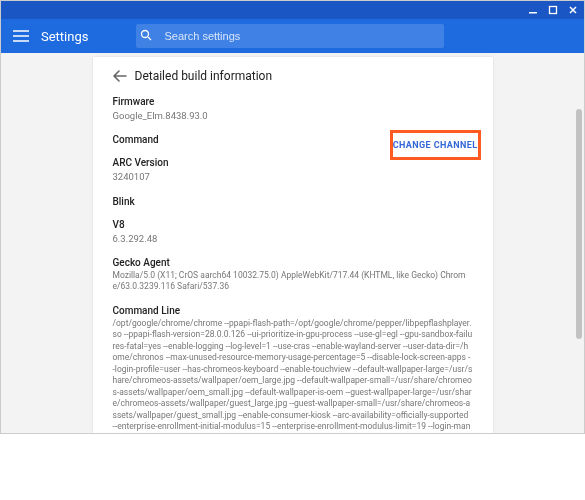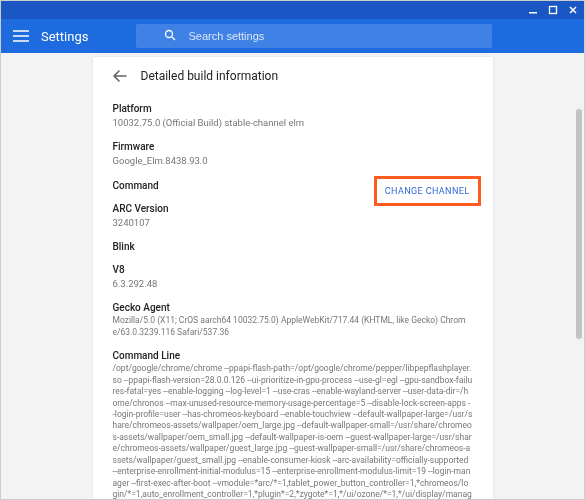--- a/index.html
+++ b/index.html
@@ -1,35 +1,35 @@
 <!DOCTYPE html>
 <html><head>
 <meta charset="utf-8">
 <style>
 html,body{margin:0;padding:0;font-family:Roboto,Arial,sans-serif;background:#fff;font-size:13px;color:#212121}
-.window{width:585px;height:500px;position:relative;overflow:hidden;background:#f1f1f1;border:1px solid #ccc;box-sizing:border-box}
+.window{width:585px;height:434px;position:relative;overflow:hidden;background:#f1f1f1;border:1px solid #ccc;box-sizing:border-box}
 .titlebar{height:18px;background:#1a57c4;display:flex;justify-content:flex-end;align-items:center;padding-right:6px;gap:10px}
 .titlebar svg{display:block}
 .header{height:34px;background:#1e6be0;display:flex;align-items:center;color:#fff}
 .hamburger{width:40px;display:flex;justify-content:center;align-items:center;cursor:pointer}
 .app-title{font-size:13px;font-weight:400;flex:0 0 auto;margin-right:30px}
-.search-wrap{margin-left:18px;flex:0 0 300px;height:24px;background:rgba(255,255,255,0.15);border-radius:2px;display:flex;align-items:center;padding:0 28px;gap:10px}
+.search-wrap{margin-left:18px;flex:0 0 300px;height:24px;background:rgba(255,255,255,0.15);border-radius:2px;display:flex;align-items:center;padding:0 4px;gap:10px}
 .search-input{background:transparent;border:none;outline:none;color:#fff;font-size:11px;flex:1}
 .search-input::placeholder{color:rgba(255,255,255,0.8)}
 .content-area{position:absolute;top:52px;left:0;right:0;bottom:0;overflow:hidden;display:flex;justify-content:center;background:#f3f3f3}
 .edge-left{position:absolute;left:0;top:52px;width:3px;height:430px;background:linear-gradient(#2b8f3f 0 30%,#d93025 30% 55%,#2b8f3f 55% 100%);opacity:.6}
 .card{width:360px;background:#fff;margin-top:4px;padding:12px 20px 20px 20px;box-shadow:0 0 2px rgba(0,0,0,.12);font-size:10px;color:#555;overflow:hidden}
-.card-hd{display:flex;align-items:center;gap:14px;margin-bottom:20px}
+.card-hd{display:flex;align-items:center;gap:8px;margin-bottom:13px}
 .back-btn{cursor:pointer;display:flex}
 .card-title{font-size:12px;color:#222}
 .section{margin-bottom:12px;position:relative}
 .lbl{font-size:10px;color:#222;font-weight:500;margin-bottom:2px}
 .val{font-size:9.5px;color:#777;line-height:1.4;word-break:break-word}
 .valsm{font-size:8.5px;color:#777;line-height:1.35;word-break:break-all}
-.change-btn{position:absolute;right:-8px;top:-4px;border:3px solid #ff5a1f;color:#3367d6;font-size:9px;letter-spacing:.4px;padding:7px 8px;font-weight:400;cursor:pointer;background:#fff}
+.change-btn{position:absolute;right:-8px;top:-4px;border:3px solid #ff5a1f;color:#3367d6;font-size:9px;letter-spacing:.4px;padding:7px 0;font-weight:700;cursor:pointer;background:#fff}
 .scroll-track{position:absolute;right:2px;top:56px;width:6px;height:414px}
 .scroll-thumb{position:absolute;right:0;width:6px;background:#c2c2c2;border-radius:3px}
 </style>
 </head>
 <body>
 
 <div class="window">
 
   <div class="titlebar">
     <span>
@@ -72,24 +72,20 @@
 
       <div class="card-hd">
         <span class="back-btn">
           <svg width="14" height="14" viewBox="0 0 14 14">
               <path d="M6 2 L1 7 L6 12 M1 7 H13" fill="none" stroke="#666" stroke-width="1.6" stroke-linecap="round" stroke-linejoin="round"></path>
             </svg>
         </span>
         <span class="card-title">Detailed build information</span>
       </div>
 
-      <div class="section">
-        <div class="lbl">Platform</div>
-        <div class="val">10032.75.0 (Official Build) stable-channel elm</div>
-      </div>
 
       <div class="section">
         <div class="lbl">Firmware</div>
         <div class="val">Google_Elm.8438.93.0</div>
       </div>
 
       <div class="section">
         <div class="lbl">Command</div>
         <div class="change-btn">CHANGE CHANNEL</div>
       </div>

